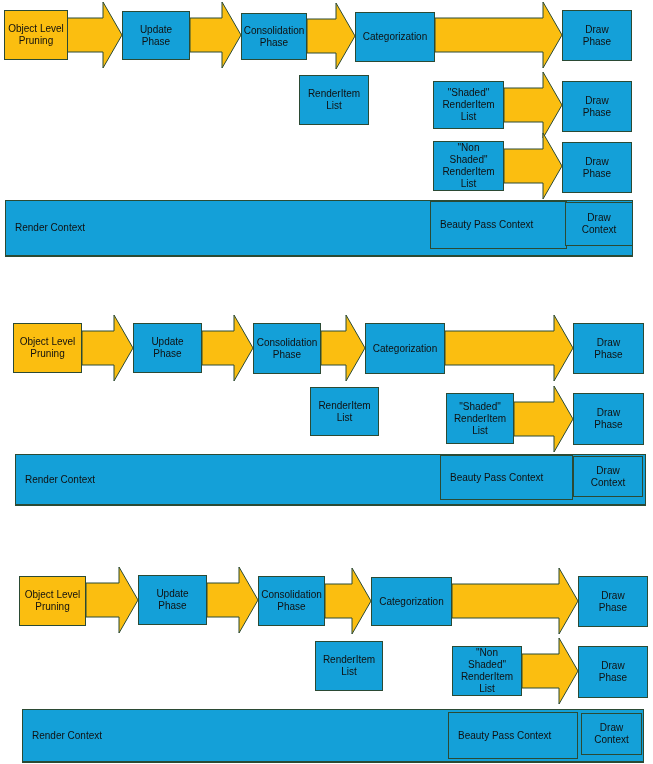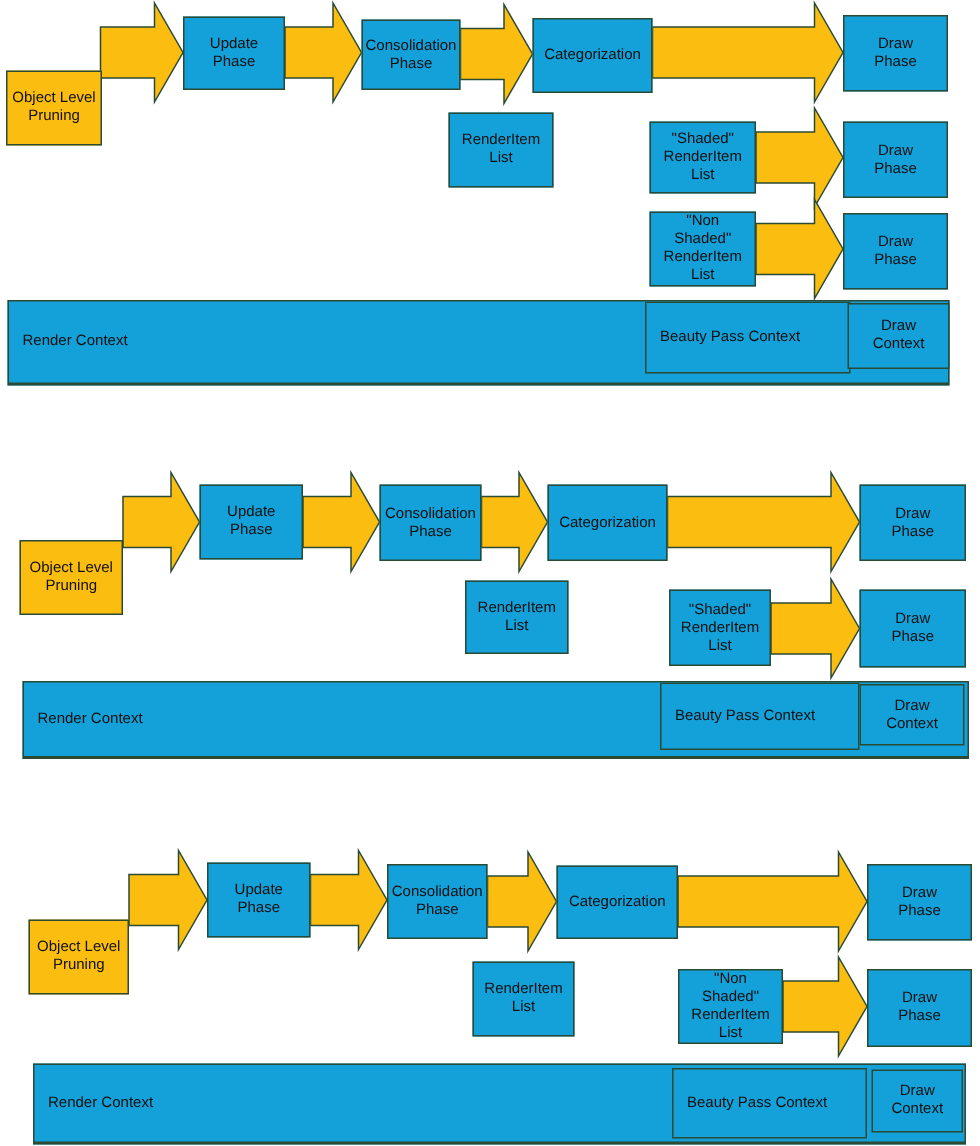--- a/index.html
+++ b/index.html
@@ -18,21 +18,21 @@
     justify-content:center;
     text-align:center;
     white-space:pre-line;
     font-size:10px;
     line-height:12px;
     color:#101010;
     border:1px solid #2B4A34;
     z-index:4;
   }
   .node.blue{background:#14A0D8;}
-  .node.yellow{background:#FBBE10;margin-top:37px;}
+  .node.yellow{background:#FBBE10;}
   .bar{
     position:absolute;
     box-sizing:border-box;
     display:flex;
     align-items:center;
     justify-content:flex-start;
     text-align:left;
     padding-left:9px;
     white-space:pre-line;
     font-size:10px;

